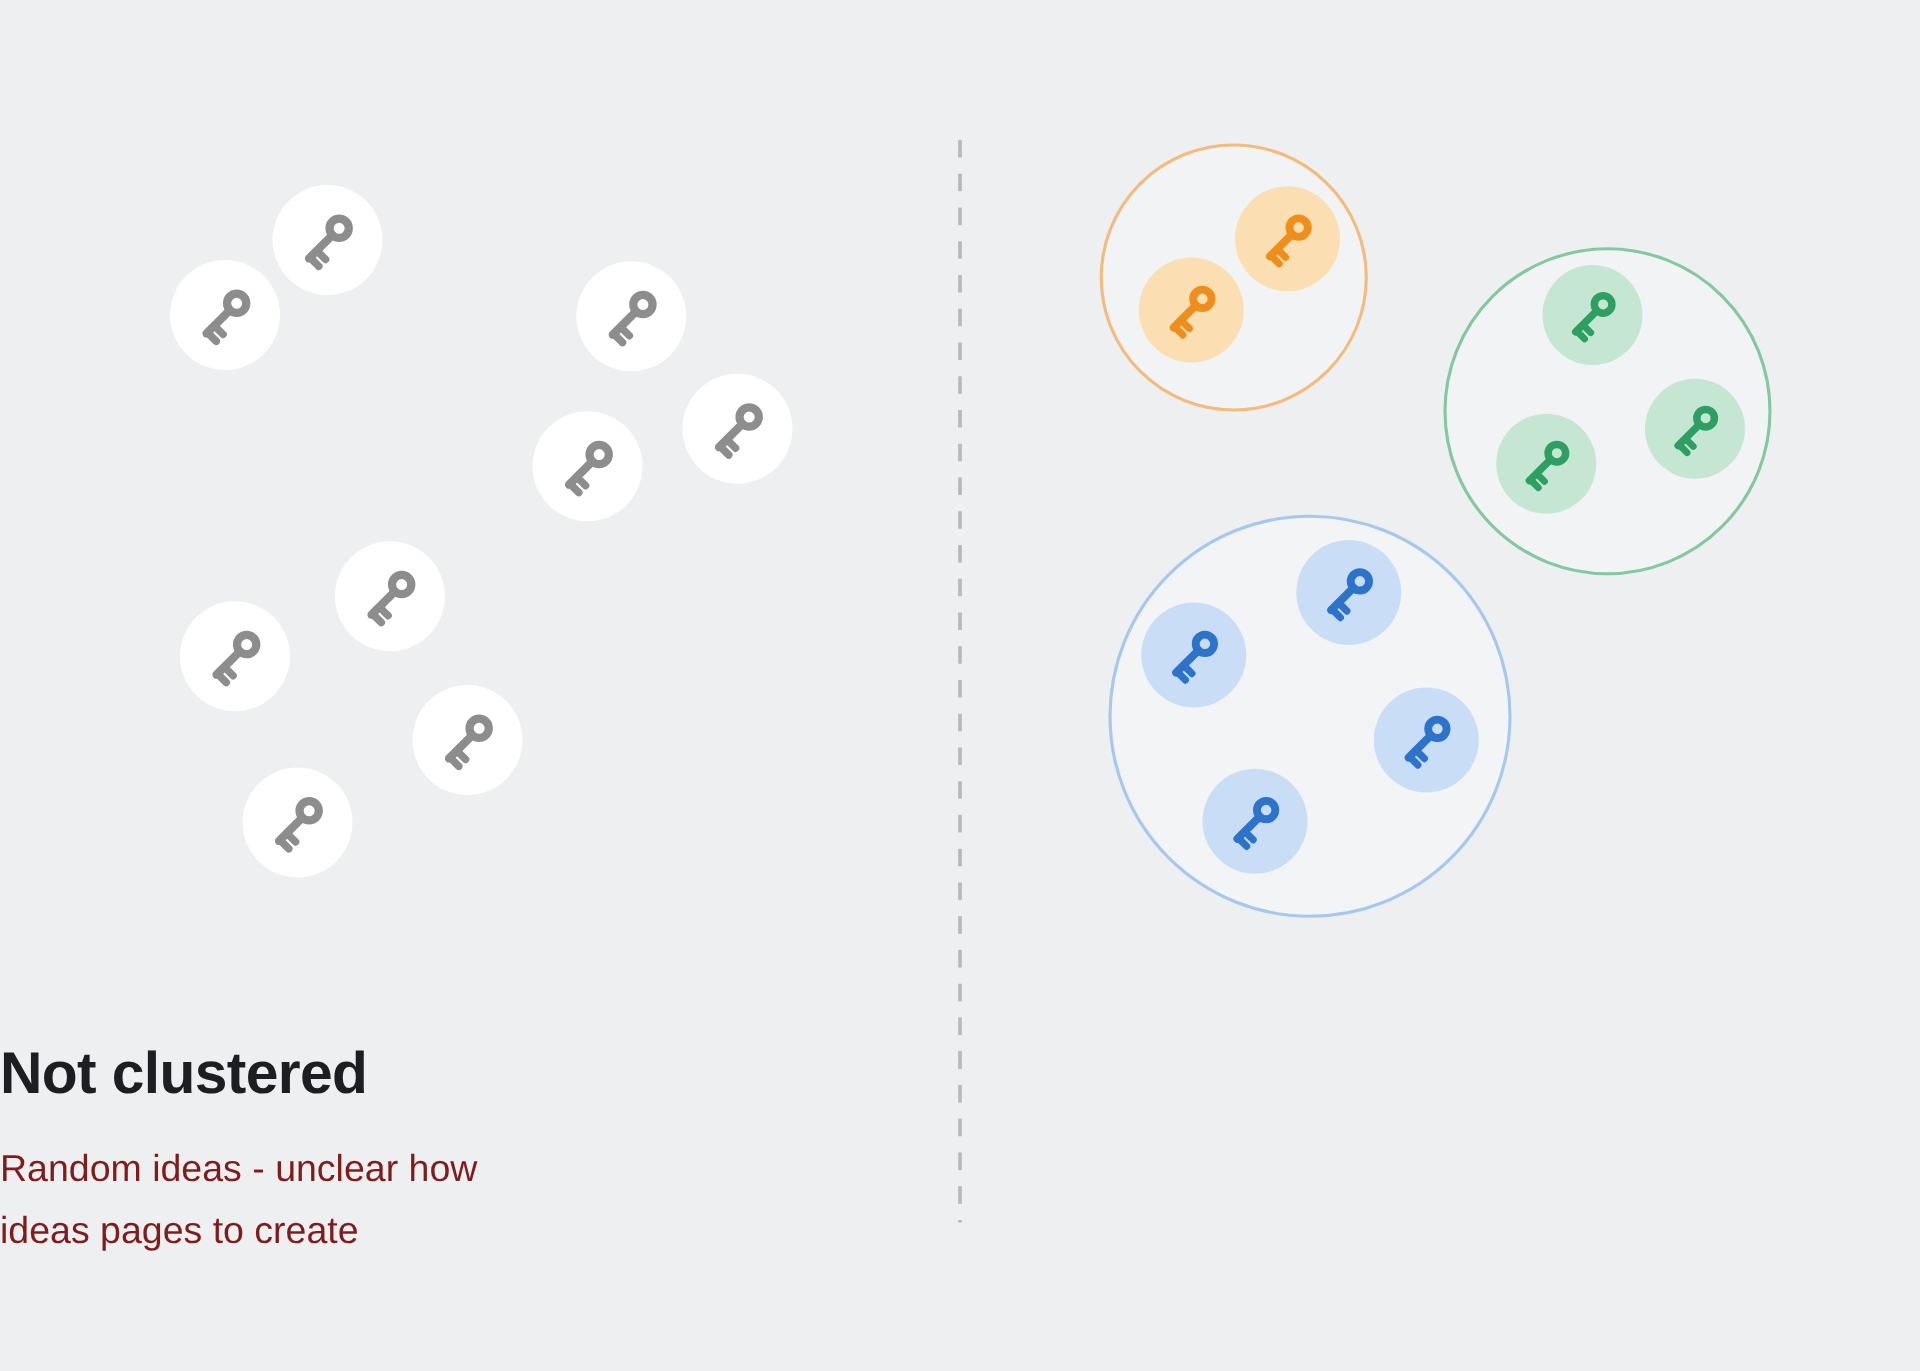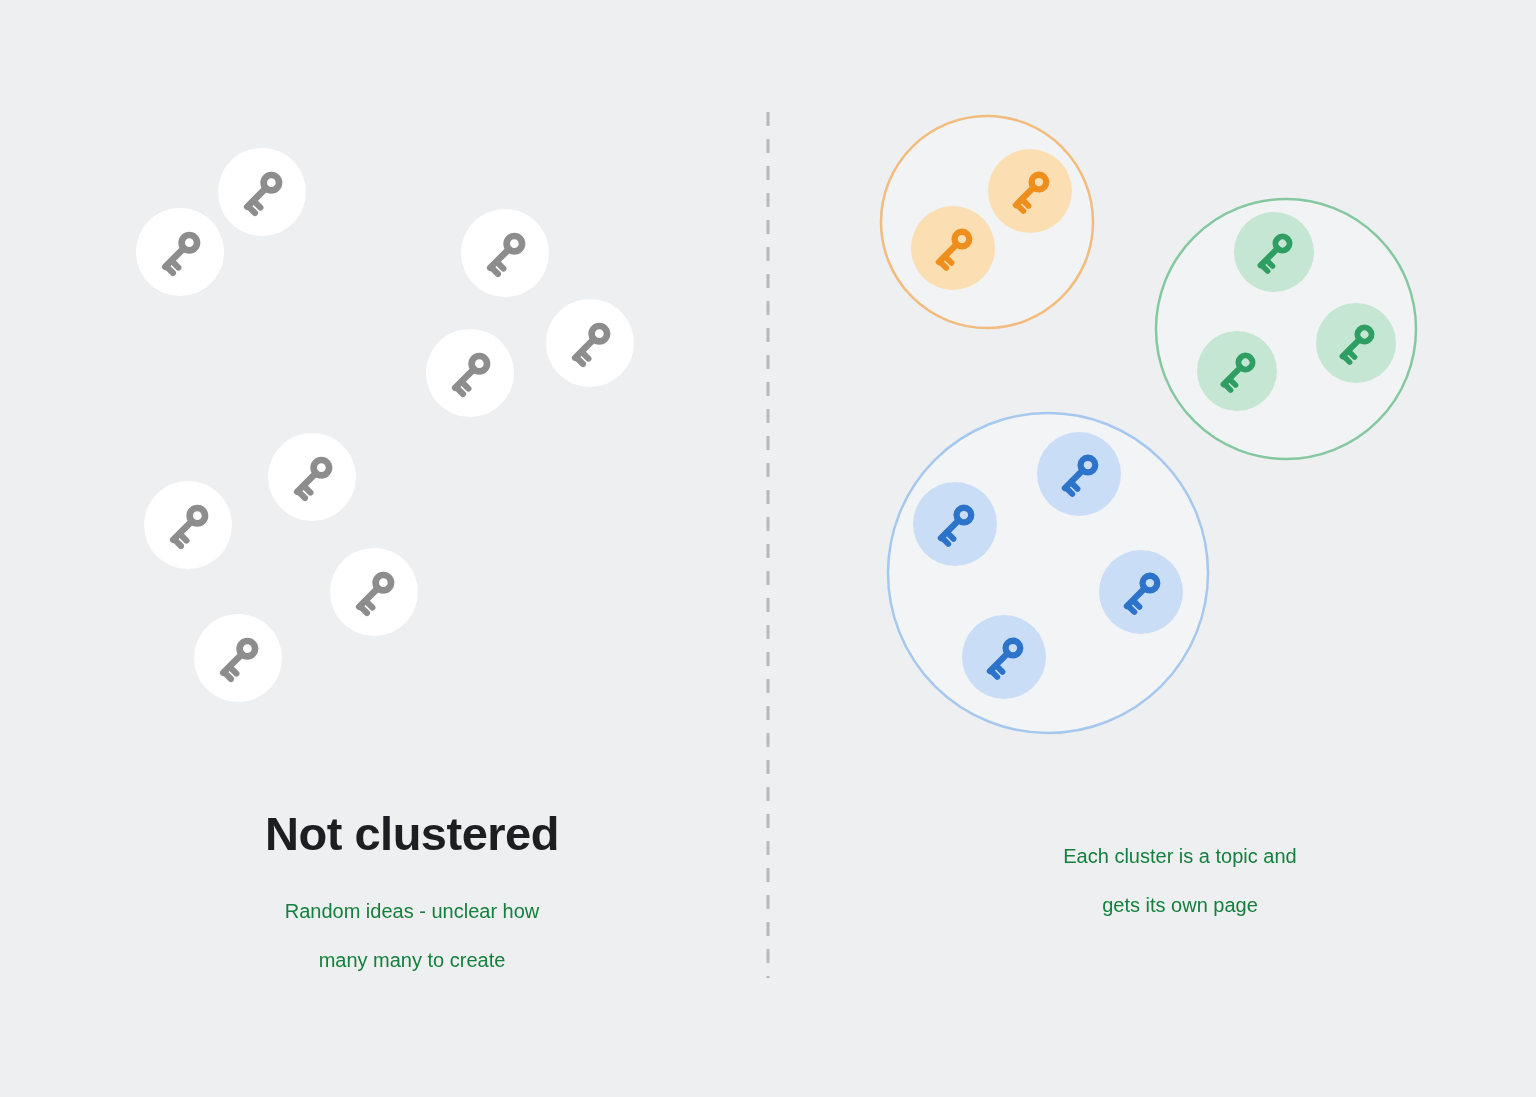--- a/index.html
+++ b/index.html
@@ -17,38 +17,36 @@
     position: relative;
     width: 1536px;
     height: 1097px;
   }
   #scene {
     position: absolute;
     inset: 0;
   }
   .caption {
     position: absolute;
-    top: 806px;
+    top: 830px;
     width: 768px;
-    text-align: center;
-    padding-left: 28px;
   }
   .caption .title {
     margin: 0;
     font-size: 47px;
     font-weight: 600;
     letter-spacing: -0.5px;
     color: #1c1e21;
   }
   .caption .subtitle {
     margin: 26px 0 0 0;
-    font-size: 20px;
+    font-size: 30px;
     font-weight: 400;
     line-height: 49px;
-    color: #15803d;
+    color: #7f1d1d;
   }
 </style>
 </head>
 <body>
 
 <div class="canvas">
 
   <svg id="scene" width="1536" height="1097" viewBox="0 0 1536 1097">
       <line x1="768" y1="112" x2="768" y2="978" stroke="#b7babd" stroke-width="3" stroke-dasharray="14 13"></line>
       <g>
@@ -187,24 +185,20 @@
           <line x1="1" y1="11" x2="9" y2="11" stroke-width="5.5"></line>
           <line x1="1" y1="18" x2="9" y2="18" stroke-width="5.5"></line>
         </g>
       </g>
     </svg>
 
   <div class="caption" style="left:0">
     <h1 class="title">Not clustered</h1>
     <p class="subtitle">
       <span>Random ideas - unclear how</span><br>
-      <span>many many to create</span>
+      <span>ideas pages to create</span>
     </p>
   </div>
 
   <div class="caption" style="left:768px">
-    <p class="subtitle">
-      <span>Each cluster is a topic and</span><br>
-      <span>gets its own page</span>
-    </p>
   </div>
 
 </div>
 
 </body></html>

